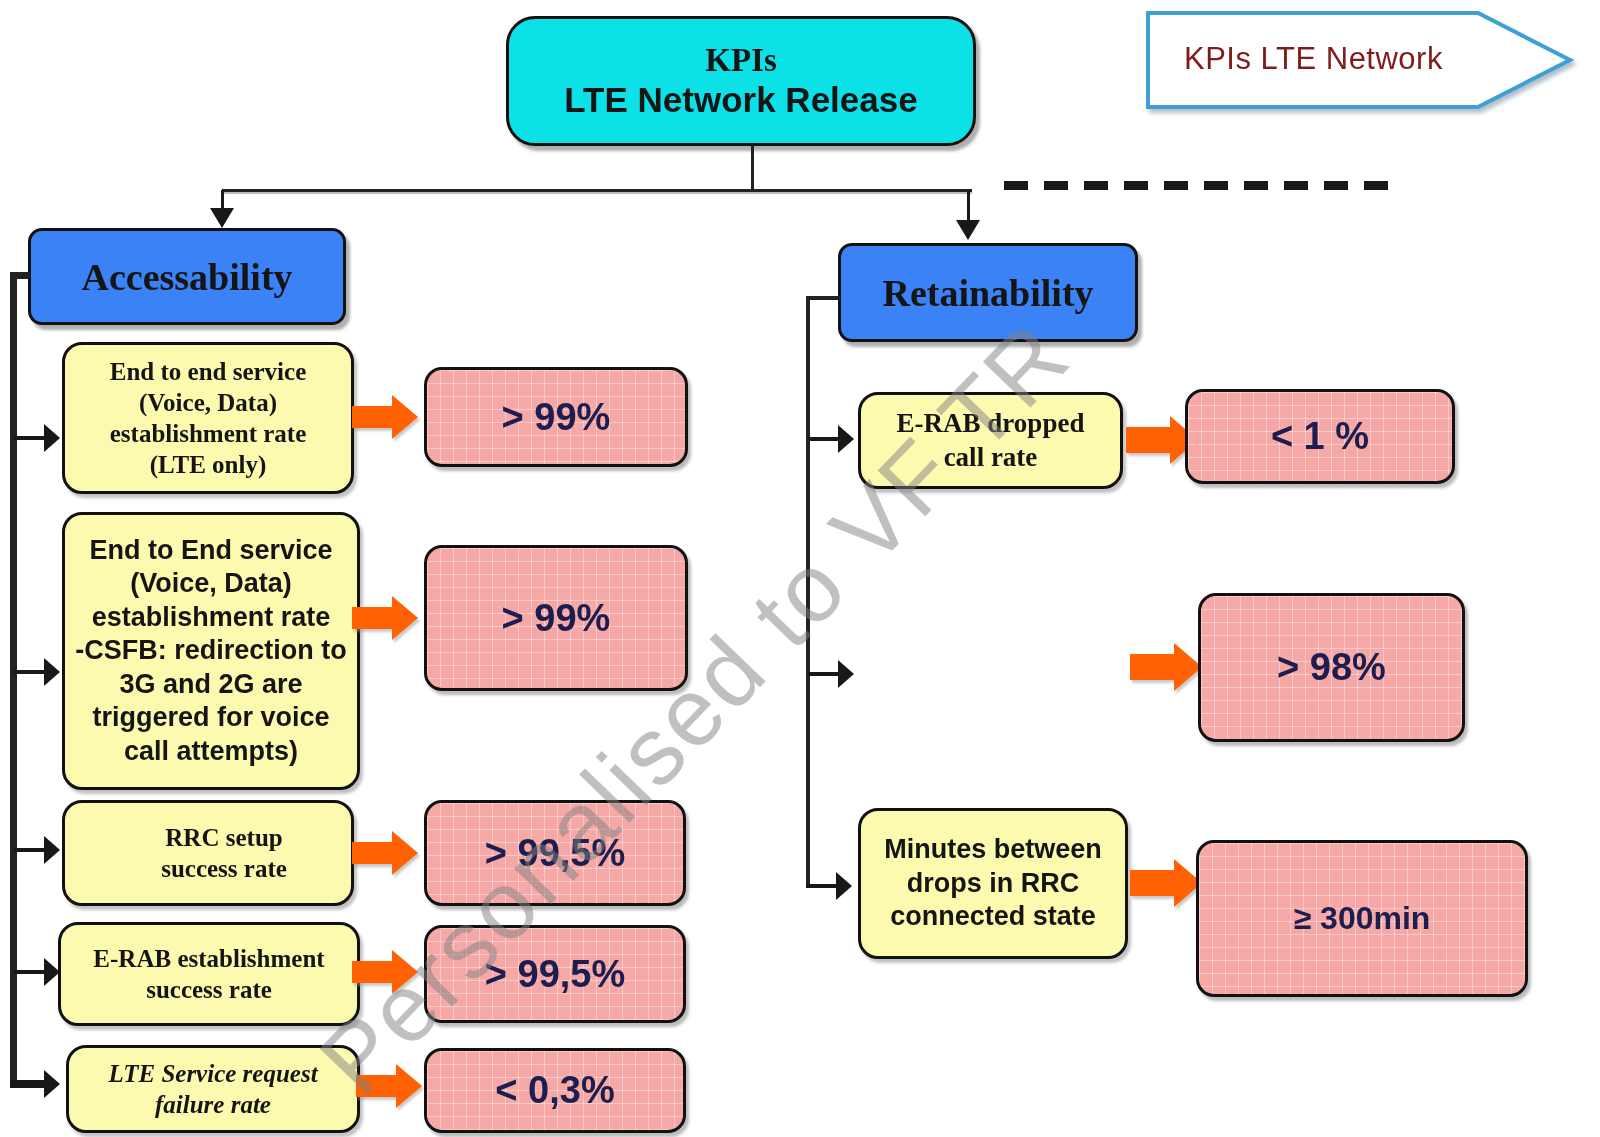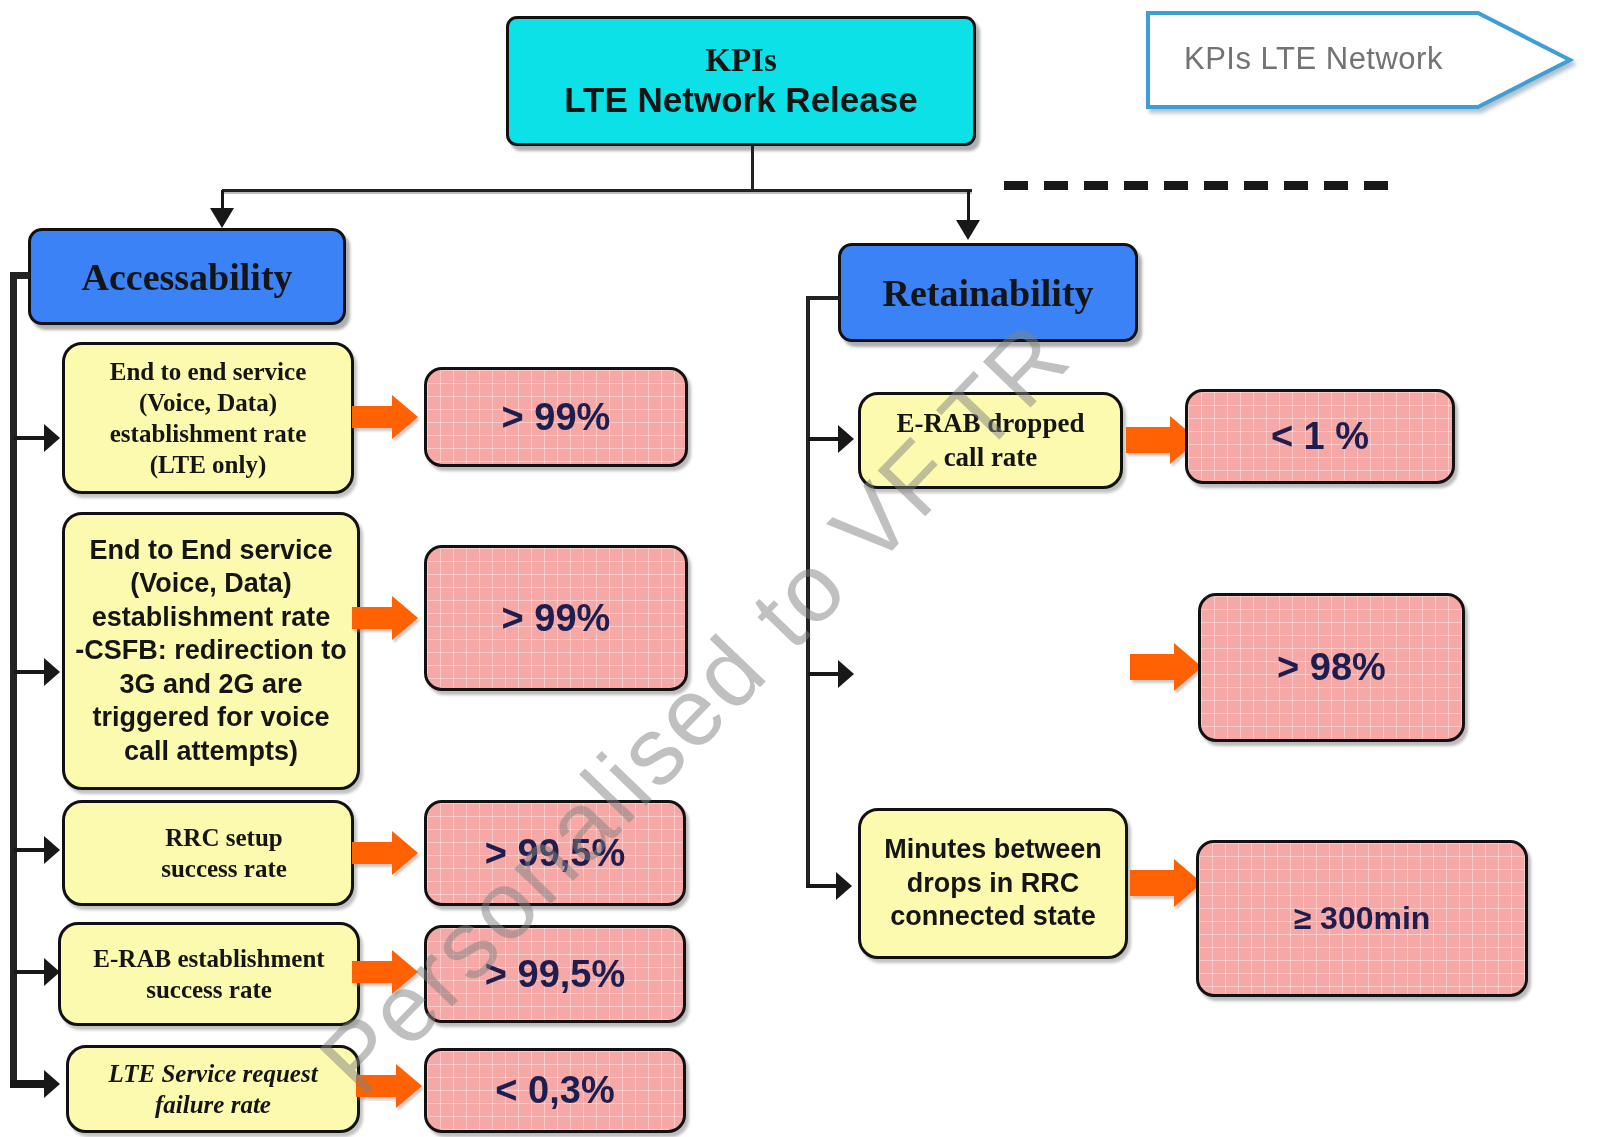--- a/index.html
+++ b/index.html
@@ -4,21 +4,21 @@
 <style>
   html,body{margin:0;padding:0;background:#ffffff;}
   #stage{
     position:relative;width:1600px;height:1137px;overflow:hidden;background:#ffffff;
     font-family:"Liberation Sans",sans-serif;
   }
   
   .box{position:absolute;box-sizing:border-box;border:3px solid #111;display:flex;
        align-items:center;justify-content:center;text-align:center;color:#151515;}
   .shadowed{box-shadow:4px 5px 3px rgba(110,110,110,.55);}
-  .root-box{background:#0ce1e8;border-radius:11px;flex-direction:column;line-height:1.15;}
+  .root-box{background:#0ce1e8;border-radius:29px;flex-direction:column;line-height:1.15;}
   .root-l1{font-family:"Liberation Serif",serif;font-weight:bold;font-size:33px;}
   .root-l2{font-weight:bold;font-size:35px;}
   .hdr{background:#3b82f6;border-radius:14px;font-family:"Liberation Serif",serif;
        font-weight:bold;font-size:38px;}
   .kpi-box{background:#fcfaae;border-radius:20px;white-space:pre-line;font-weight:bold;
        box-shadow:3px 4px 3px rgba(120,120,120,.45);line-height:1.25;}
   .kpi-serif{font-family:"Liberation Serif",serif;font-size:25px;}
   .kpi-sans{font-family:"Liberation Sans",sans-serif;font-size:27px;line-height:1.24;}
   .target-box{border-radius:18px;font-weight:bold;font-size:38px;color:#1d1d4f;
        background-color:#f5a8a5;
@@ -48,21 +48,21 @@
   .oarrow.small .shaft{width:40px;height:22px;}
   .oarrow.small .head{border-top:22px solid transparent;border-bottom:22px solid transparent;
        border-left:26px solid #ff6103;}
   .oarrow.big .shaft{width:44px;height:26px;}
   .oarrow.big .head{border-top:24px solid transparent;border-bottom:24px solid transparent;
        border-left:28px solid #ff6103;}
   
   .banner{position:absolute;left:1146px;top:10px;width:430px;height:100px;}
   .banner svg{position:absolute;left:0;top:0;filter:drop-shadow(3px 4px 2px rgba(110,140,160,.55));}
   .banner .blabel{position:absolute;left:38px;top:0;height:97px;display:flex;align-items:center;
-       color:#737373;font-size:31px;letter-spacing:.5px;}
+       color:#7f1d1d;font-size:31px;letter-spacing:.5px;}
   
   .watermark{position:absolute;left:338px;top:1022px;z-index:60;pointer-events:none;
        transform:rotate(-46deg);transform-origin:left center;
        font-size:96px;letter-spacing:3px;color:rgba(130,130,130,.5);white-space:nowrap;}
 </style>
 </head>
 <body>
 
 <div id="stage">
 

